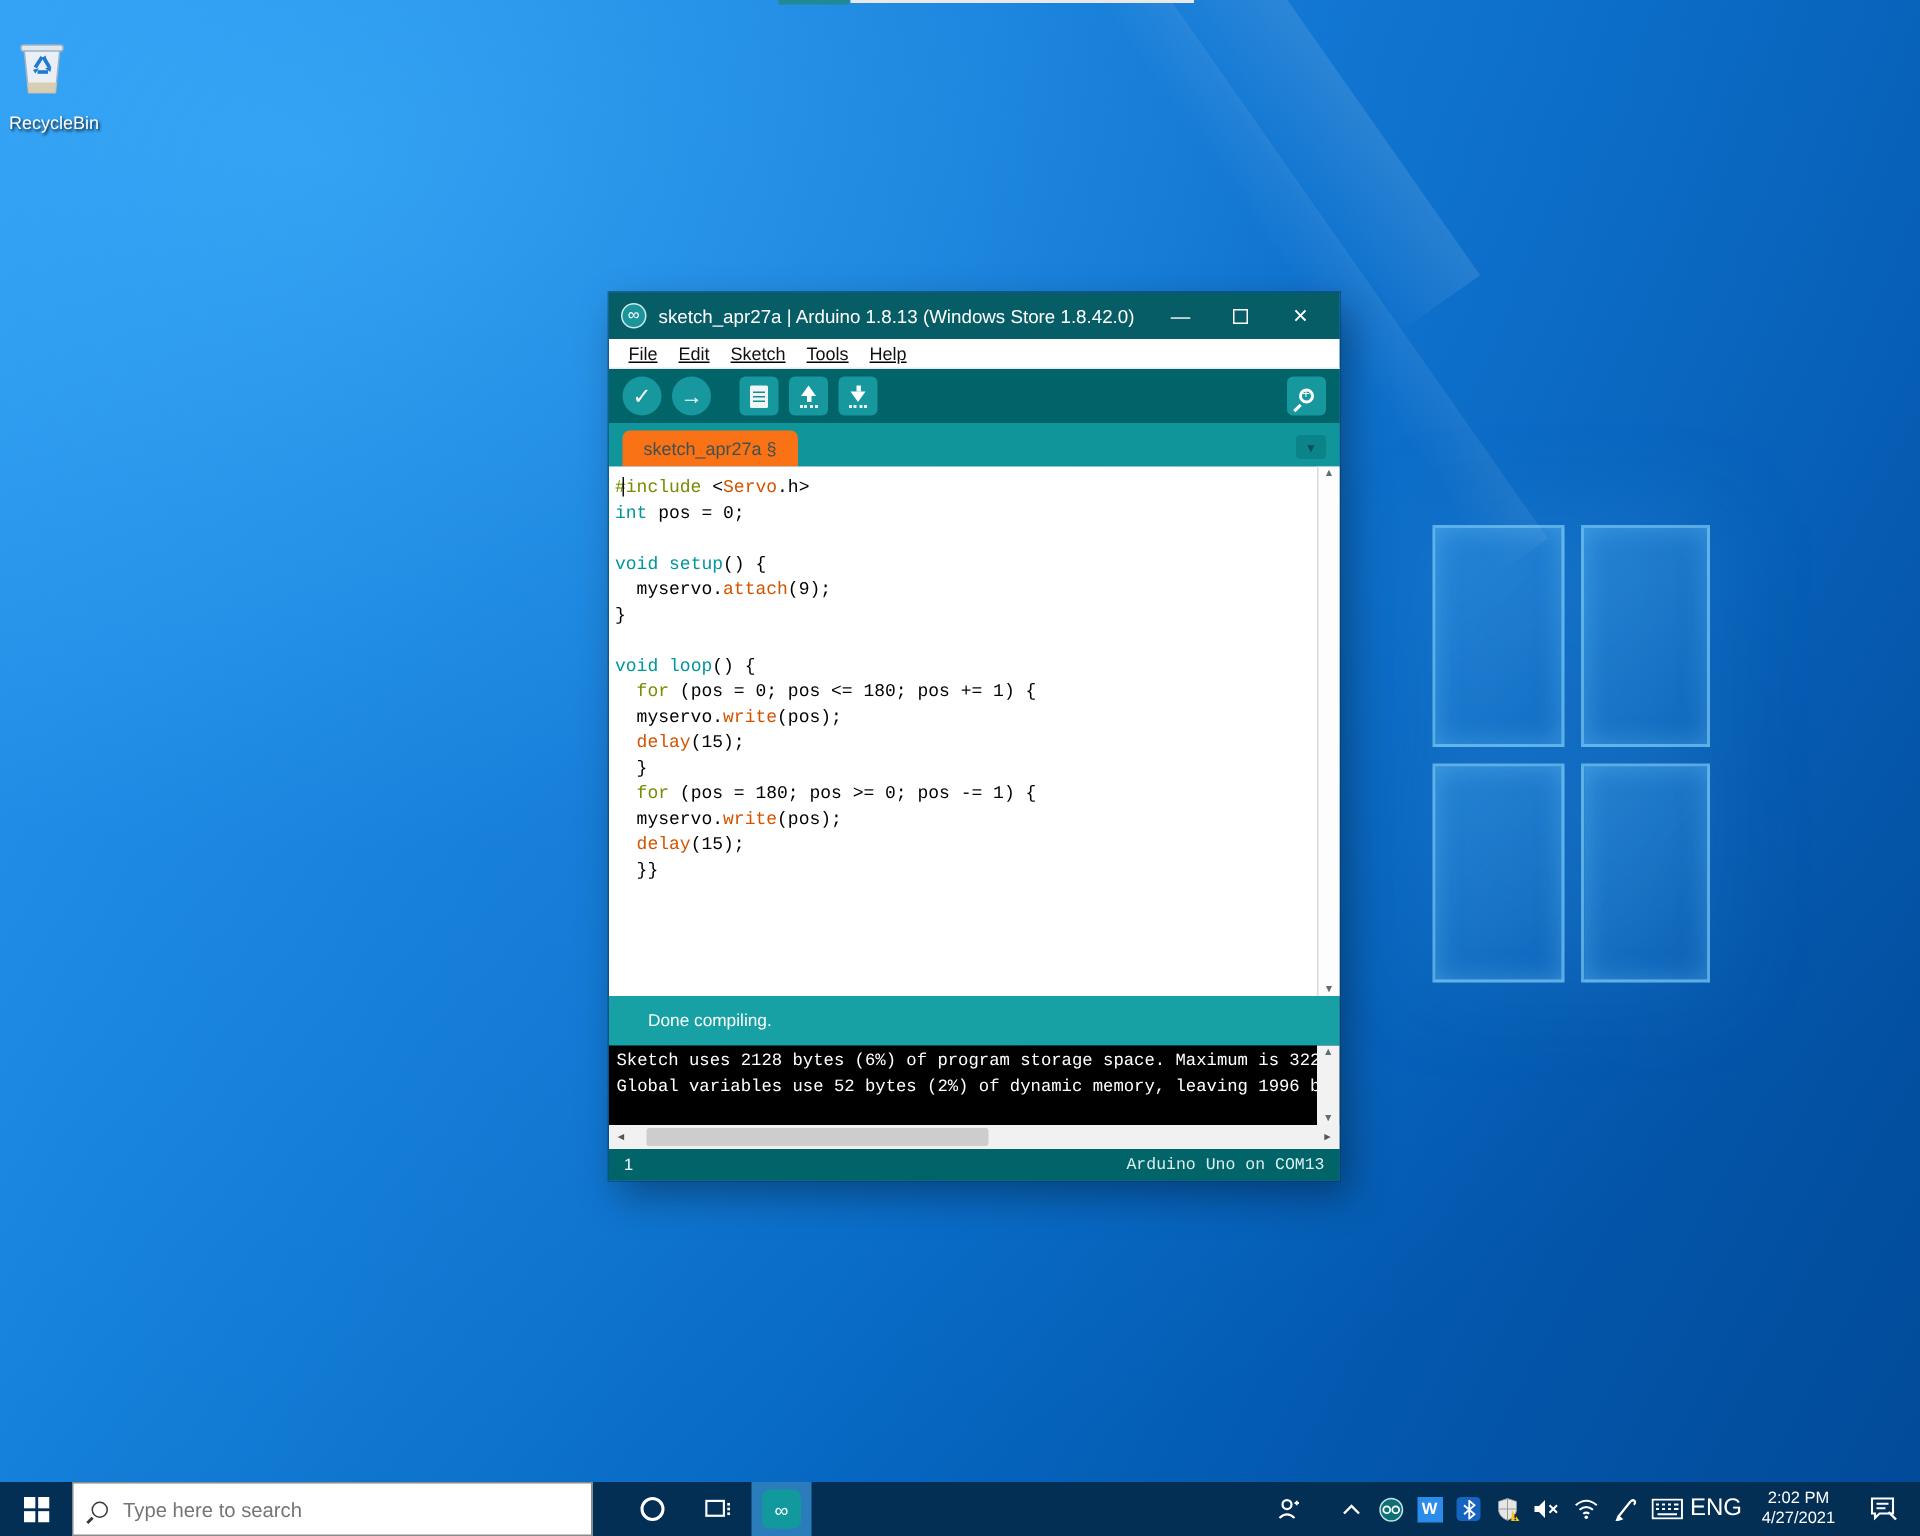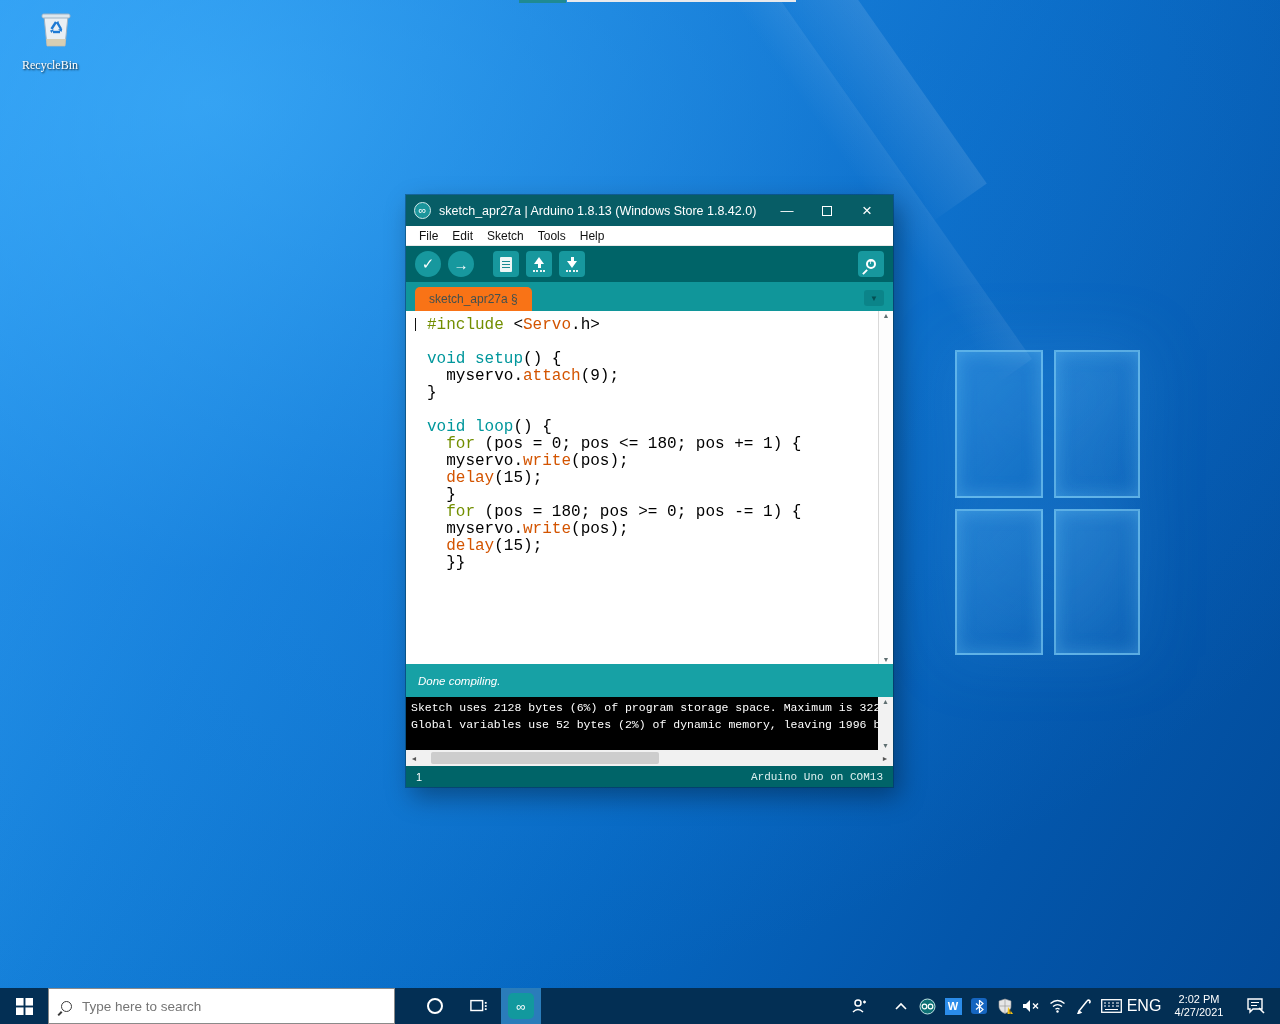--- a/index.html
+++ b/index.html
@@ -19,33 +19,33 @@
   
   .win-logo { position:absolute; left:955px; top:350px; width:188px; height:310px;
     display:grid; grid-template-columns:88px 86px; grid-template-rows:148px 146px; gap:11px; filter:drop-shadow(0 0 30px rgba(90,190,255,.55)); }
   .win-pane { border:2px solid rgba(150,225,255,.55); background:linear-gradient(135deg, rgba(90,180,245,.28), rgba(40,130,215,.10)); box-shadow:0 0 18px rgba(120,210,255,.35) inset; }
 
   
   .artifact-teal { position:absolute; left:519px; top:0; width:47px; height:3px; background:#1f8a93; }
   .artifact-white { position:absolute; left:567px; top:0; width:229px; height:2px; background:#e9e9ec; }
 
   
-  .desktop-icon { position:absolute; left:6px; top:8px; width:72px; text-align:right; cursor:default;font-family:Liberation Serif, serif; }
+  .desktop-icon { position:absolute; left:6px; top:24px; width:72px; text-align:left; cursor:default; }
   .desktop-icon .label { color:#fff; font-size:12px; margin-top:2px; text-shadow:1px 1px 2px rgba(0,0,0,.85); }
 
   
   .window { position:absolute; left:406px; top:195px; width:487px; height:592px;
     display:flex; flex-direction:column; box-shadow:0 0 0 1px rgba(0,50,70,.45), 6px 10px 24px rgba(0,0,0,.35); }
   .titlebar { height:31px; background:#075d66; display:flex; align-items:center; padding:0 6px 0 8px; flex:none; }
   .titlebar .app-icon { width:17px; height:17px; border-radius:50%; background:#1b959b; border:1px solid #cfe9ea;
     color:#fff; font-size:11px; line-height:15px; text-align:center; flex:none; }
   .titlebar .title { color:#fff; font-size:12.5px; margin-left:8px; flex:1 1 auto; white-space:nowrap; overflow:hidden; }
   .cap-btn { width:40px; height:31px; color:#fff; font-size:13px; display:flex; align-items:center; justify-content:center; flex:none; }
   .cap-max { width:10px; height:10px; border:1px solid #fff; display:inline-block; }
-  .menubar { height:20px; background:#fff; display:flex; align-items:center; padding-left:6px; flex:none; border-bottom:1px solid #e9e9e9; }
+  .menubar { height:20px; background:#fff; display:flex; align-items:center; padding-left:6px; flex:none; border-bottom:1px solid #e9e9e9;text-decoration:underline; }
   .menu-item { font-size:12px; color:#111; padding:0 7px; line-height:20px; }
   .toolbar { height:36px; background:#006468; display:flex; align-items:center; padding:0 9px; gap:7px; flex:none; }
   .tb-btn { width:26px; height:26px; background:#17989e; display:flex; align-items:center; justify-content:center; color:#fff; flex:none; }
   .tb-round { border-radius:50%; font-size:15px; }
   .tb-rect { border-radius:4px; }
   .tb-gap { width:5px; flex:none; }
   .tb-spacer { flex:1 1 auto; }
   .doc-icon { width:12px; height:15px; background:#eef6f6; border-radius:1px; position:relative; }
   .doc-icon::before { content:""; position:absolute; left:2px; top:4px; width:8px; height:1.5px; background:#1a8a90; box-shadow:0 3px 0 #1a8a90, 0 6px 0 #1a8a90; }
   .tray-arrow { display:flex; flex-direction:column; align-items:center; }
@@ -57,32 +57,32 @@
   .magnifier::after { content:""; position:absolute; width:2px; height:6px; background:#fff; left:-4px; top:8px; transform:rotate(45deg); }
   .magnifier::before { content:"+"; position:absolute; left:0px; top:-4px; font-size:9px; color:#fff; }
 
   .tabstrip { height:29px; background:#10969a; display:flex; align-items:flex-end; padding:0 9px; flex:none; }
   .tab { height:24px; background:#f97316; border-radius:5px 5px 0 0; padding:0 14px; font-size:12px; color:#41504f;
     display:flex; align-items:center; }
   .tab-dd { margin-left:auto; margin-bottom:5px; width:20px; height:16px; background:#0b8489; border-radius:3px;
     color:#045054; font-size:8px; display:flex; align-items:center; justify-content:center; }
 
   .editor { flex:1 1 auto; background:#fff; position:relative; display:flex; overflow:hidden; }
-  .code-area { flex:1 1 auto; padding:6px 0 0 21px; overflow:hidden; position:relative;
-    font-family:"Liberation Mono","DejaVu Sans Mono",monospace; font-size:16px; line-height:17px; }
+  .code-area { flex:1 1 auto; padding:6px 0 0 4px; overflow:hidden; position:relative;
+    font-family:"Liberation Mono","DejaVu Sans Mono",monospace; font-size:12px; line-height:17px; }
   .code-line { white-space:pre; }
   .tk-kw  { color:#00979c; }
   .tk-pre { color:#728e00; }
   .tk-cls { color:#d35400; }
   .tk-pl  { color:#000; }
   .caret { position:absolute; left:9px; top:7px; width:1px; height:13px; background:#111; }
   .v-scroll { width:15px; flex:none; background:#fdfdfd; border-left:1px solid #d9d9d9; display:flex; flex-direction:column; justify-content:space-between; align-items:center; padding:1px 0; }
   .v-scroll .arrow { font-size:7px; color:#5f6f71; }
 
-  .notice-bar { height:33px; background:#17a1a5; color:#fff; font-size:11.5px; display:flex; align-items:center; padding-left:12px; flex:none;font-style:italic; }
+  .notice-bar { height:33px; background:#17a1a5; color:#fff; font-size:11.5px; display:flex; align-items:center; padding-left:26px; flex:none; }
   .console { height:53px; background:#000; flex:none; display:flex; }
   .console-text { flex:1 1 auto; overflow:hidden; padding:3px 0 0 5px;
     font-family:"Liberation Mono","DejaVu Sans Mono",monospace; font-size:11.5px; line-height:16.5px; color:#fff; }
   .console-line { white-space:pre; }
   .console .v-scroll { background:#f2f2f2; border-left:none; }
 
   .h-scroll { height:16px; background:#f1f1f1; flex:none; display:flex; align-items:center; }
   .h-scroll .arrow { width:16px; text-align:center; font-size:7px; color:#555; flex:none; }
   .h-track { flex:1 1 auto; height:100%; position:relative; }
   .h-thumb { position:absolute; left:2%; top:2px; width:50%; height:12px; background:#cdcdcd; border-radius:2px; }
@@ -196,20 +196,21 @@
 
     <div class="tabstrip">
       <span class="tab">sketch_apr27a §</span>
       <span class="tab-dd">▼</span>
     </div>
 
     <div class="editor">
       <div class="code-area">
         <div class="caret"></div>
       <div class="code-line"><span class="tk-pre">#include</span><span class="tk-pl"> &lt;</span><span class="tk-cls">Servo</span><span class="tk-pl">.h&gt;</span></div>
+          <div class="code-line"><span class="tk-kw">int</span><span class="tk-pl"> pos = 0;</span></div>
           <div class="code-line">&nbsp;</div>
           <div class="code-line"><span class="tk-kw">void</span><span class="tk-pl"> </span><span class="tk-kw">setup</span><span class="tk-pl">() {</span></div>
           <div class="code-line"><span class="tk-pl">  myservo.</span><span class="tk-cls">attach</span><span class="tk-pl">(9);</span></div>
           <div class="code-line"><span class="tk-pl">}</span></div>
           <div class="code-line">&nbsp;</div>
           <div class="code-line"><span class="tk-kw">void</span><span class="tk-pl"> </span><span class="tk-kw">loop</span><span class="tk-pl">() {</span></div>
           <div class="code-line"><span class="tk-pl">  </span><span class="tk-pre">for</span><span class="tk-pl"> (pos = 0; pos &lt;= 180; pos += 1) {</span></div>
           <div class="code-line"><span class="tk-pl">  myservo.</span><span class="tk-cls">write</span><span class="tk-pl">(pos);</span></div>
           <div class="code-line"><span class="tk-pl">  </span><span class="tk-cls">delay</span><span class="tk-pl">(15);</span></div>
           <div class="code-line"><span class="tk-pl">  }</span></div>

